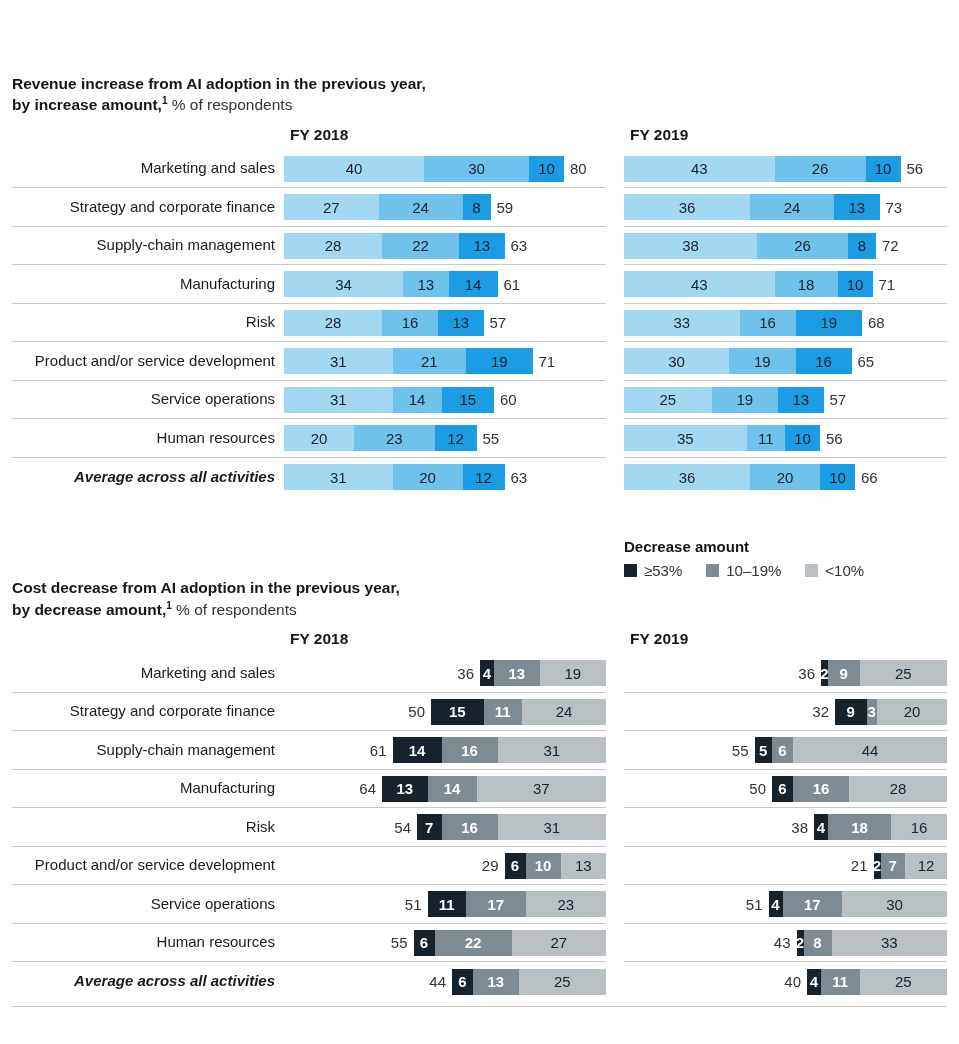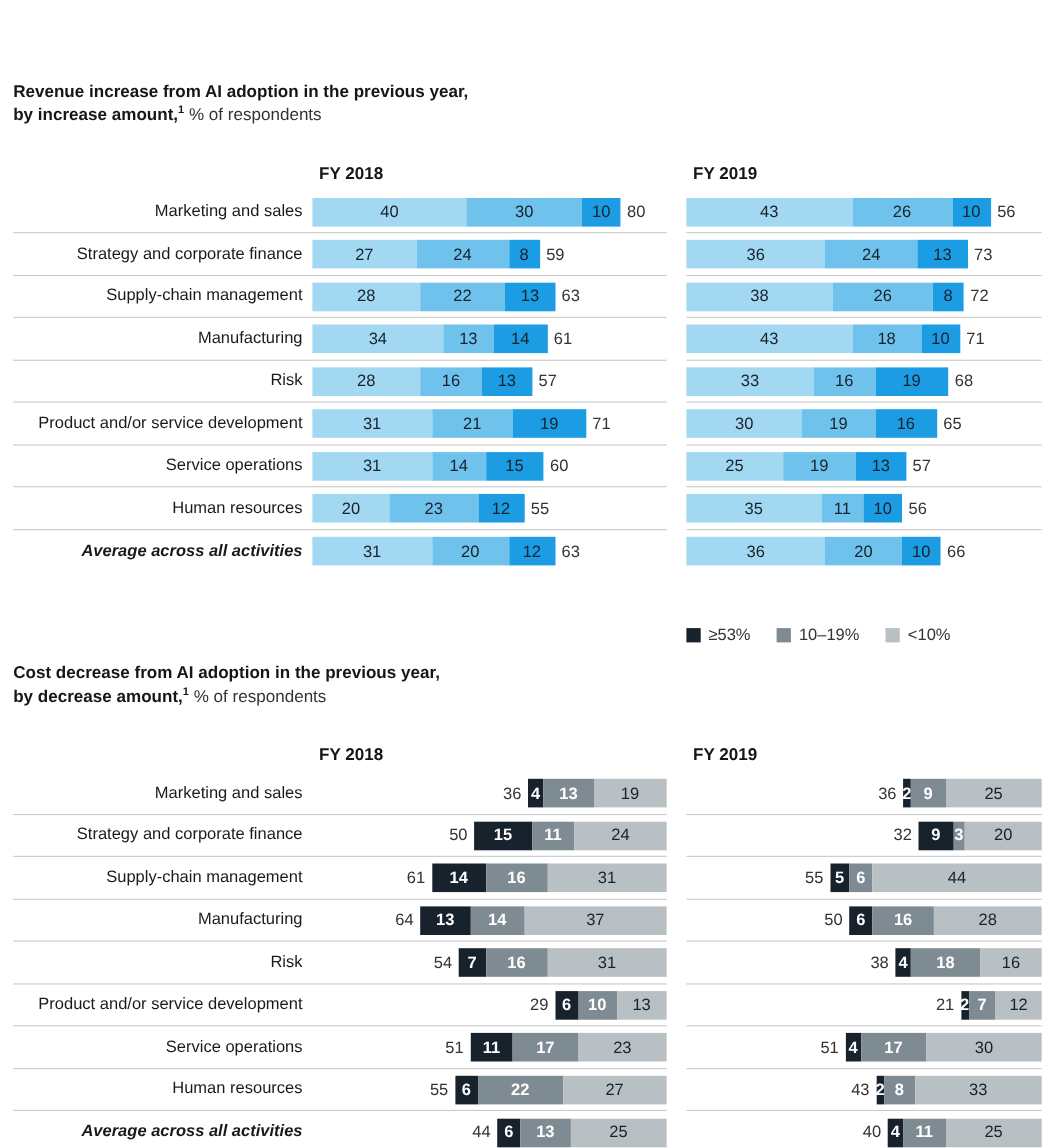--- a/index.html
+++ b/index.html
@@ -25,21 +25,21 @@
   .heading .b { font-weight:700; }
   .heading sup { font-size:10px; font-weight:700; }
   .heading .reg { font-weight:400; color:#333; }
 
   .legend-title { font-weight:700; font-size:15px; color:#161616; }
   .legend-items { display:flex; gap:24px; margin-top:7px; align-items:center; }
   .legend-item { display:flex; align-items:center; gap:7px; }
   .swatch { width:13px; height:13px; flex:0 0 13px; }
   .legend-label { font-size:15px; color:#333; }
 
-  .fy-row { display:grid; grid-template-columns:272px 322px 18px 1fr; margin-top:34px; }
+  .fy-row { display:grid; grid-template-columns:272px 322px 18px 1fr; margin-top:10px; }
   .fy-label { font-weight:700; font-size:15.5px; padding-left:6px; color:#161616; }
 
   .rows { margin-top:6px; }
   .row { display:flex; height:38.5px; align-items:stretch; }
   .left-group { display:flex; width:594px; align-items:center; }
   .row-gap { width:18px; }
   .right-group { flex:1; display:flex; align-items:center; }
   .rows .row:not(:last-child) .left-group,
   .rows .row:not(:last-child) .right-group { border-bottom:1px solid #c9c9c9; }
 
@@ -305,20 +305,21 @@
       </div>
   </section>
 
   <section class="chart-section cost">
     <div class="section-head">
       <h2 class="heading">
         <span class="b">Cost decrease from AI adoption in the previous year,</span><br>
         <span class="b">by decrease amount,</span><sup>1</sup><span class="reg"> % of respondents</span>
       </h2>
       <div class="legend">
+        <div class="legend-title">Decrease amount</div>
         <div class="legend-items">
             <div class="legend-item">
               <div class="swatch" style="background: rgb(23, 34, 44);"></div>
               <div class="legend-label">≥53%</div>
             </div>
             <div class="legend-item">
               <div class="swatch" style="background: rgb(127, 139, 146);"></div>
               <div class="legend-label">10–19%</div>
             </div>
             <div class="legend-item">

